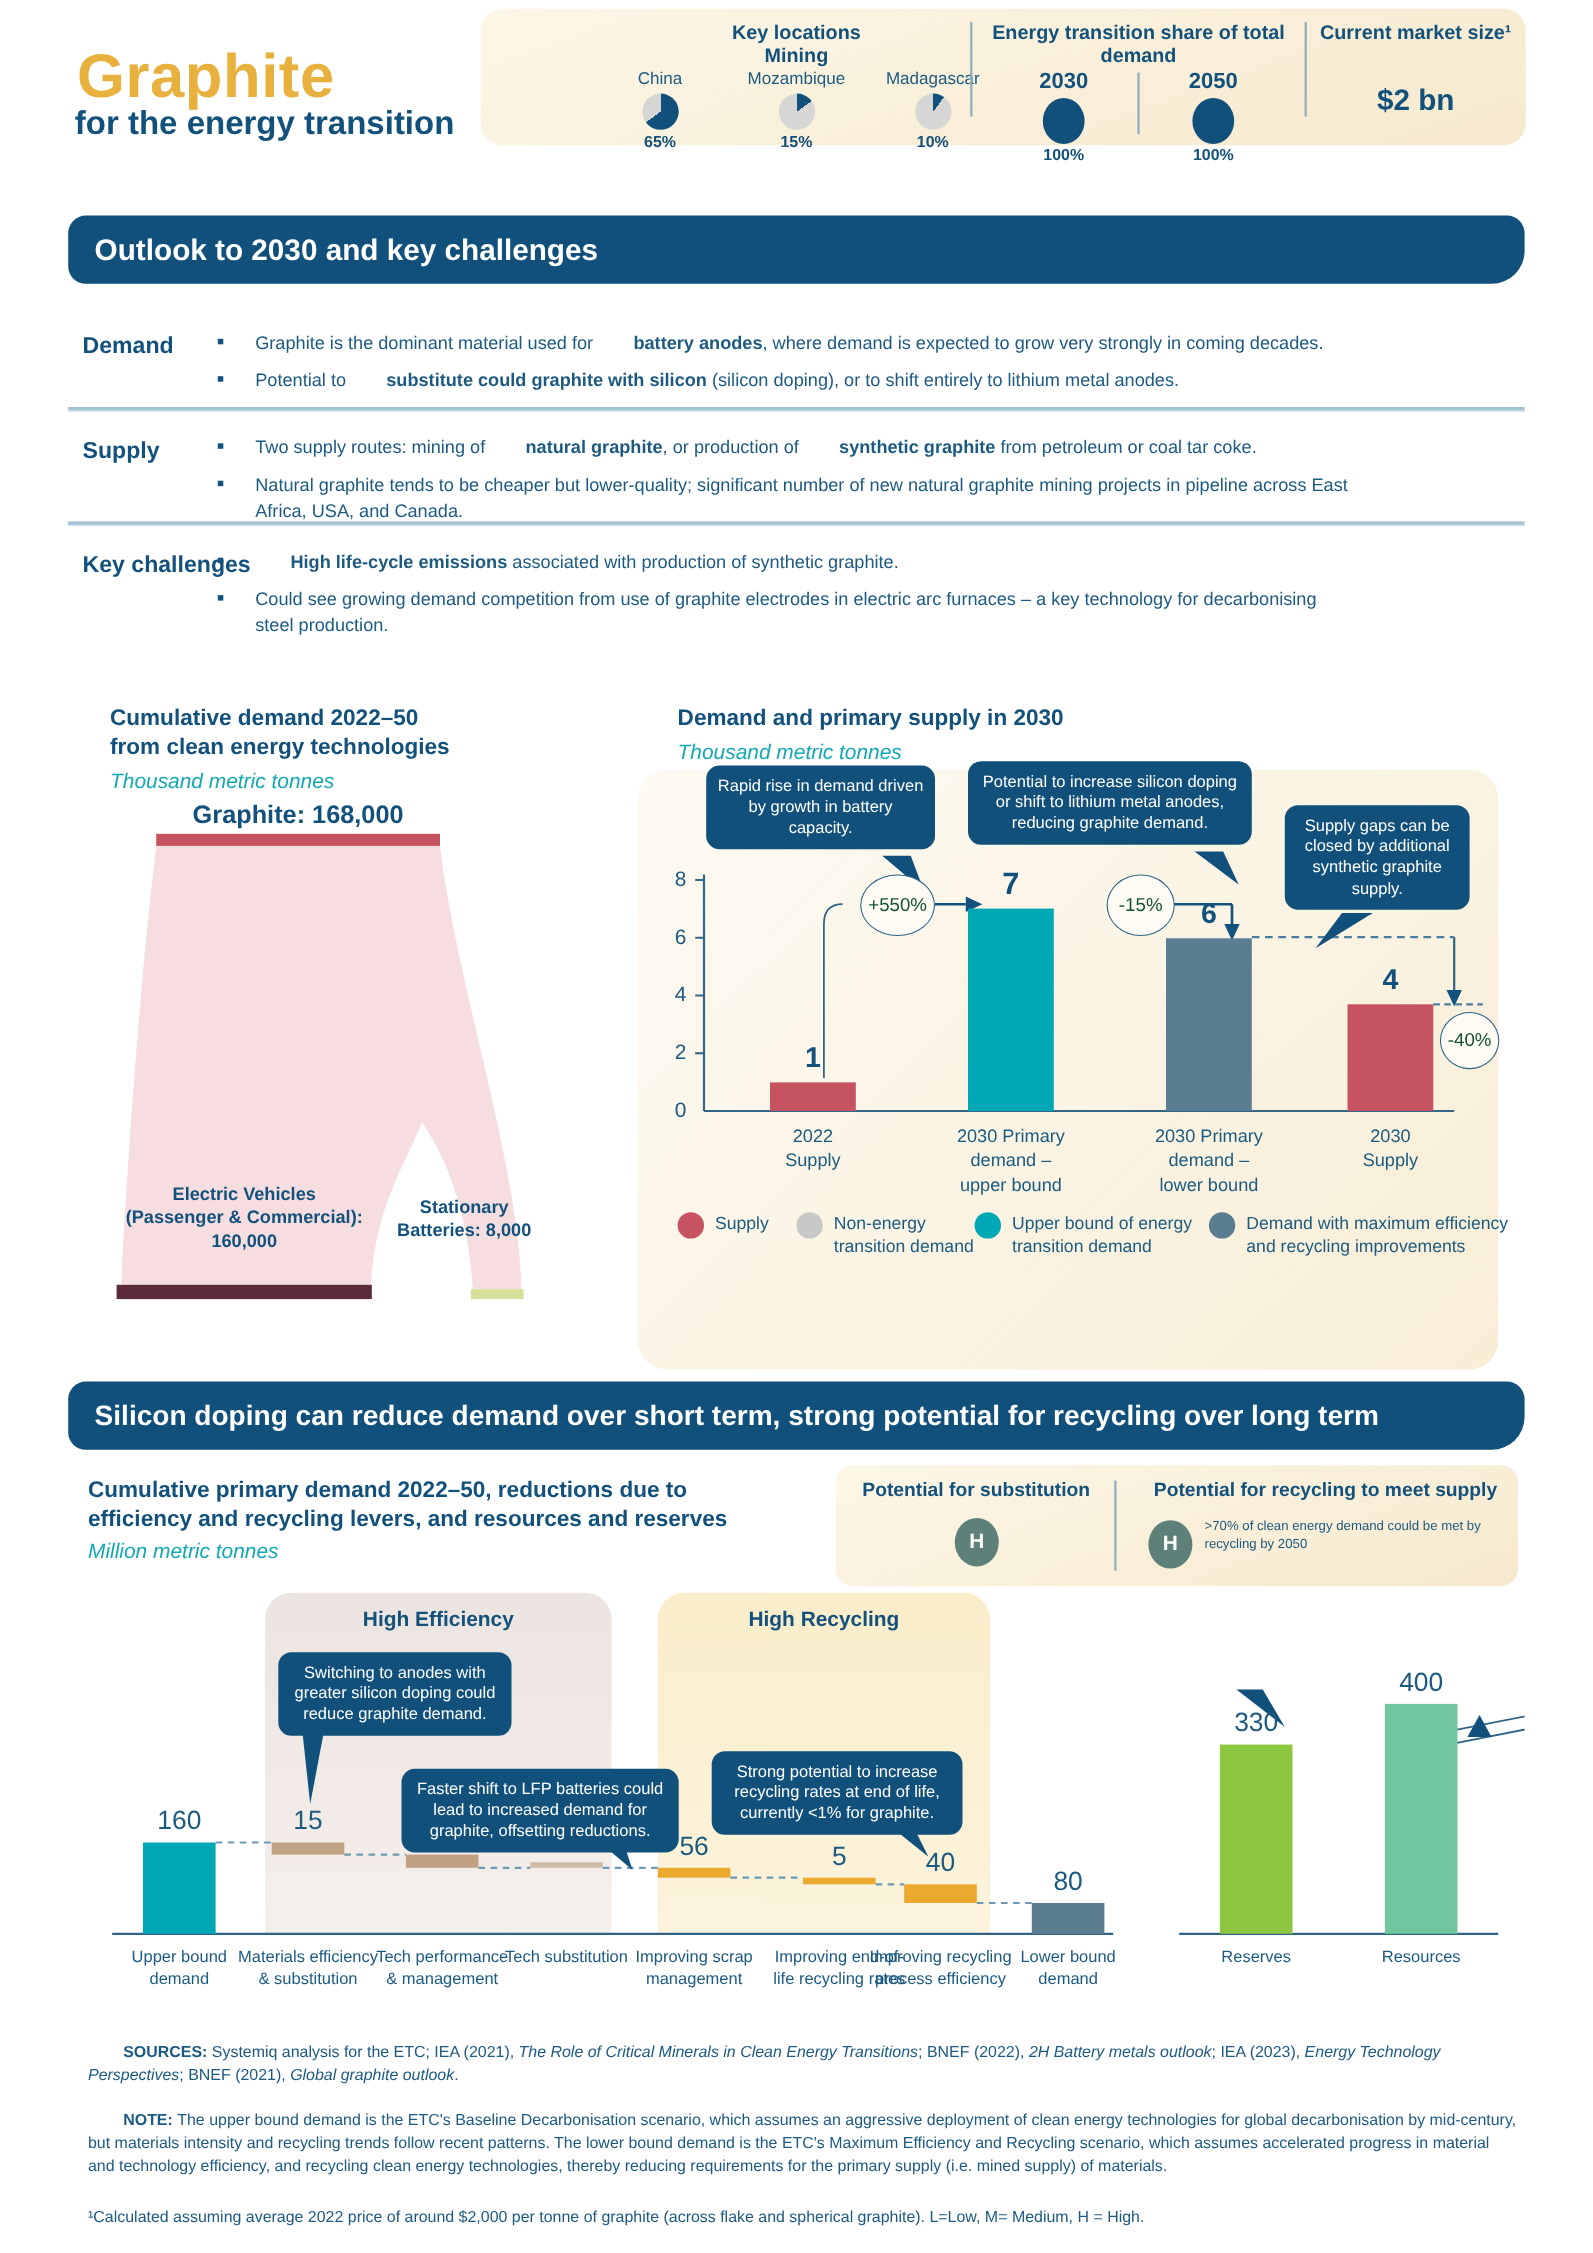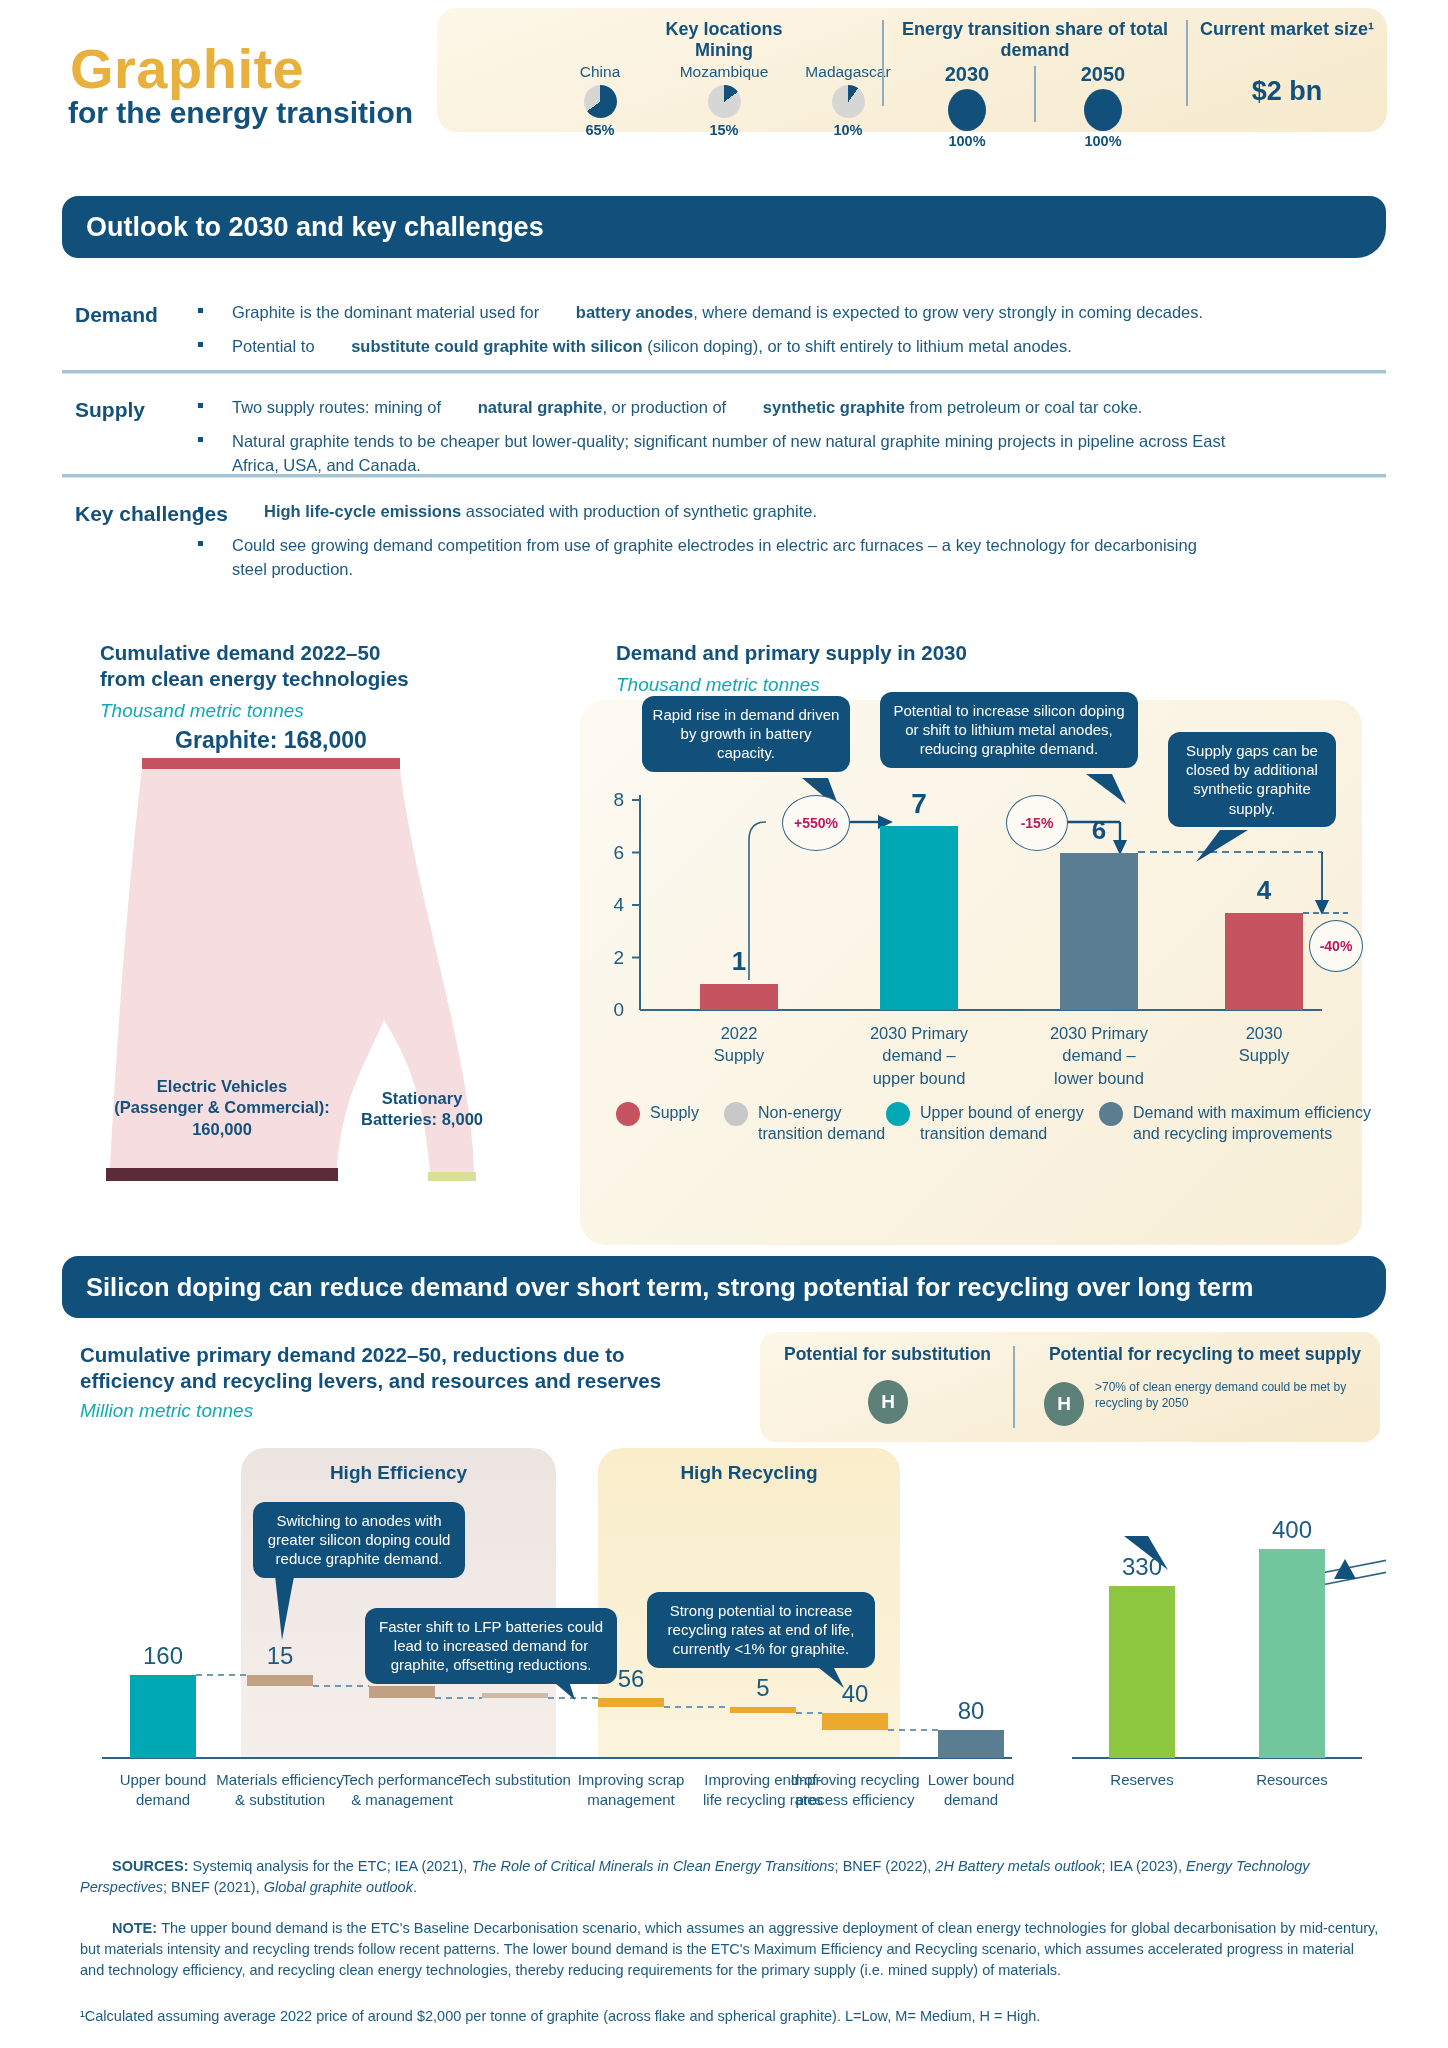--- a/index.html
+++ b/index.html
@@ -46,21 +46,21 @@
   #ds-panel{left:580px;top:700px;width:782px;height:545px;border-radius:26px;
             background:linear-gradient(135deg,#fdfaf2,#f8eed6);}
   .dsbar{position:absolute;}
   .dsval{position:absolute;width:80px;text-align:center;font-size:26px;font-weight:800;color:#12517c;}
   .dstick{position:absolute;width:34px;text-align:right;font-size:19px;color:#1c5a80;}
   .dscat{position:absolute;width:170px;text-align:center;font-size:16.5px;color:#1c5a80;line-height:1.35;white-space:pre-line;}
   .lg-item{position:absolute;}
   .lgc{position:absolute;width:24px;height:24px;border-radius:50%;}
   .lgt{position:absolute;left:34px;top:1px;font-size:16px;line-height:1.3;color:#1c5a80;}
   .pct-circle{position:absolute;background:#fdfbf4;border:1.6px solid #2f6486;border-radius:50%;
-              display:flex;align-items:center;justify-content:center;font-size:14px;color:#be185d;font-weight:bold;}
+              display:flex;align-items:center;justify-content:center;font-size:17px;color:#14532d;}
   .bubble{position:absolute;background:#11507b;color:#ffffff;border-radius:12px;text-align:center;
           font-size:15px;line-height:1.28;padding:9px 8px;box-sizing:border-box;font-weight:500;}
   
   #wf-heading{left:80px;top:1342px;width:620px;}
   #wf-unit{left:80px;top:1400px;}
   #potential-box{left:760px;top:1332px;width:620px;height:110px;border-radius:16px;
                  background:linear-gradient(160deg,#fdf7e8,#f6e9cd);}
   .pot-title{position:absolute;top:12px;font-size:17.5px;font-weight:800;color:#12517c;text-align:center;}
   .h-circle{position:absolute;width:40px;height:44px;border-radius:50%;background:#5d8178;color:#fff;
             display:flex;align-items:center;justify-content:center;font-size:19px;font-weight:800;}

